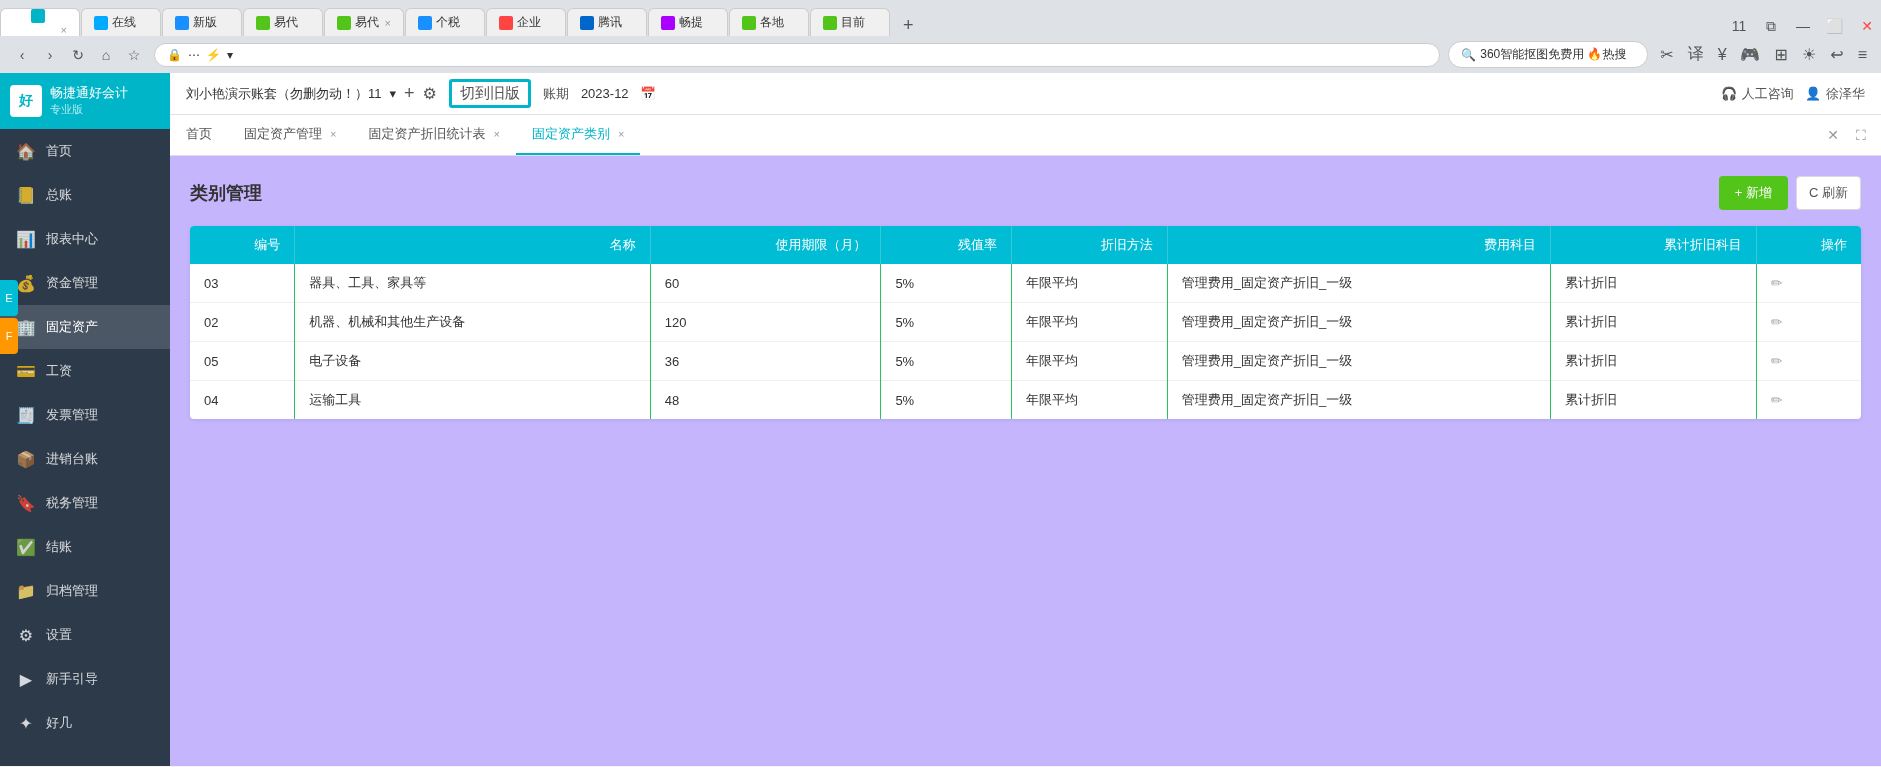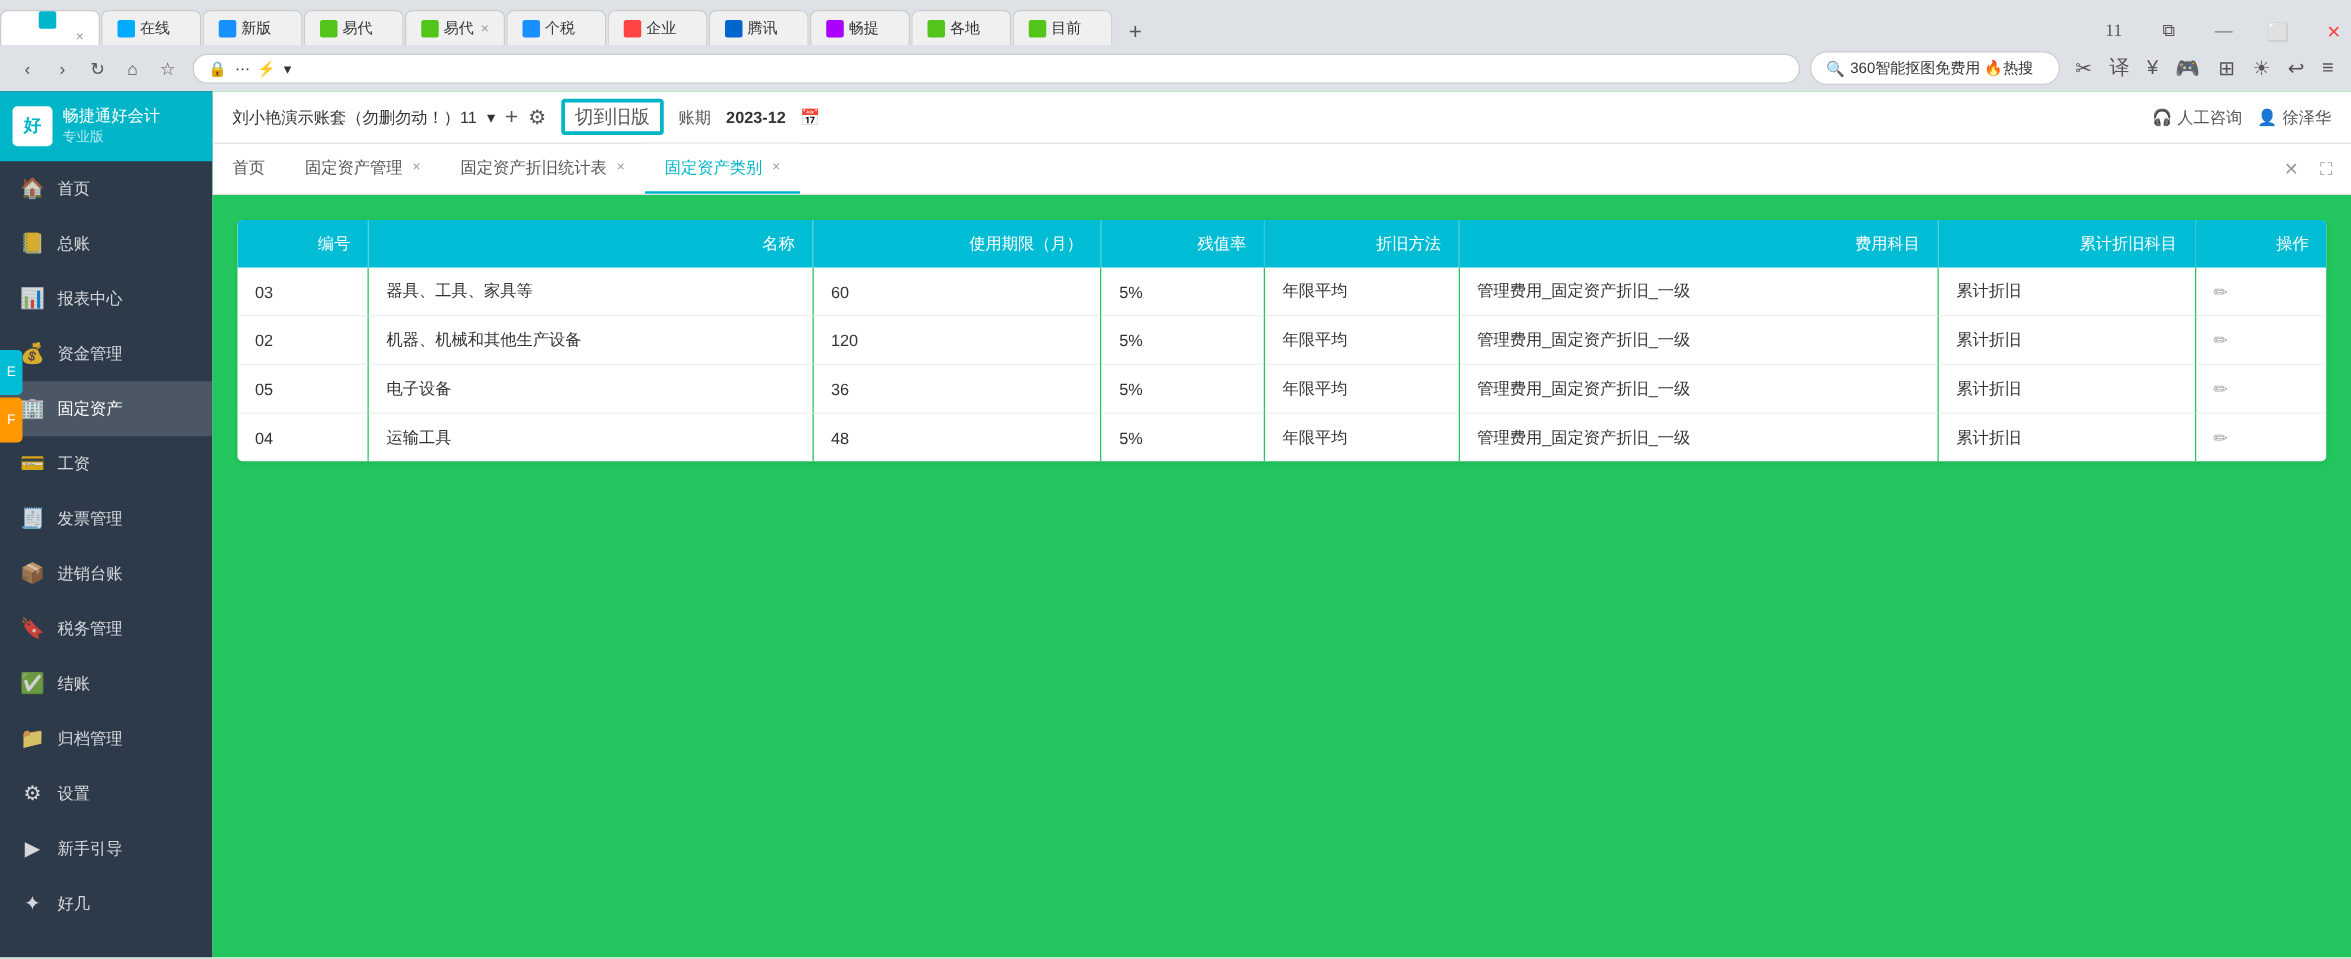--- a/index.html
+++ b/index.html
@@ -27,21 +27,21 @@
     .sidebar { width: 170px; background: #2d3a4a; color: #fff; display: flex; flex-direction: column; flex-shrink: 0; overflow-y: auto; }
     .sidebar-logo { background: #00b5c8; padding: 12px 10px; display: flex; align-items: center; gap: 8px; }
     .sidebar-logo-icon { width: 32px; height: 32px; background: #fff; border-radius: 4px; display: flex; align-items: center; justify-content: center; color: #00b5c8; font-size: 14px; font-weight: bold; }
     .sidebar-logo-text { color: #fff; font-size: 13px; line-height: 1.3; }
     .sidebar-logo-sub { font-size: 11px; color: rgba(255,255,255,0.7); }
     .sidebar-item { display: flex; align-items: center; gap: 10px; padding: 12px 16px; cursor: pointer; color: rgba(255,255,255,0.8); font-size: 13px; transition: background 0.2s; }
     .sidebar-item.active { background: rgba(255,255,255,0.15); color: #fff; }
     .sidebar-item-icon { width: 20px; height: 20px; display: flex; align-items: center; justify-content: center; font-size: 16px; flex-shrink: 0; }
 
     
-    .main-content { flex: 1; display: flex; flex-direction: column; background: #22c55e; overflow: hidden; }
+    .main-content { flex: 1; display: flex; flex-direction: column; background: #c4b5fd; overflow: hidden; }
 
     
     .app-header { background: #fff; border-bottom: 1px solid #e0e0e0; padding: 0 16px; display: flex; align-items: center; height: 42px; gap: 12px; }
     .company-info { display: flex; align-items: center; gap: 8px; font-size: 13px; color: #333; }
     .period-badge { border: 3px solid #6d28d9; border-radius: 3px; padding: 2px 8px; font-size: 15px; color: #555; cursor: pointer; }
     .period-badge.active { background: #fff; border-color: #00b5c8; }
     .header-right { margin-left: auto; display: flex; align-items: center; gap: 12px; font-size: 13px; color: #555; }
     .header-right-btn { display: flex; align-items: center; gap: 4px; cursor: pointer; }
 
     
@@ -63,21 +63,21 @@
     .data-table thead tr { background: #00bcd4; }
     .data-table thead th { color: #fff; padding: 10px 14px; text-align: right; font-weight: normal; font-size: 13px; border-right: 1px solid rgba(255,255,255,0.2); }
     .data-table thead th:last-child { border-right: none; }
     .data-table tbody tr { border-bottom: 1px solid #f0f0f0; }
     .data-table tbody tr:last-child { border-bottom: none; }
     .data-table tbody td { padding: 10px 14px; font-size: 13px; color: #333; border-right: 1px solid #22c55e; }
     .data-table tbody td:last-child { border-right: none; }
     .code-cell { color: #00b5c8; }
     .edit-icon { color: #aaa; cursor: pointer; font-size: 14px; }
 
-    .window-controls { display: flex; gap: 16px; margin-left: auto; align-items: flex-end; font-family: Liberation Serif, serif; }
+    .window-controls { display: flex; gap: 4px; margin-left: auto; align-items: flex-end; }
     .win-btn { width: 28px; height: 20px; display: flex; align-items: center; justify-content: center; cursor: pointer; font-size: 14px; color: #555; }
 
     .tab-actions { display: flex; align-items: center; margin-left: auto; gap: 4px; padding-right: 8px; }
     .tab-action-btn { width: 24px; height: 24px; display: flex; align-items: center; justify-content: center; cursor: pointer; color: #999; font-size: 14px; border-radius: 3px; }
   </style>
 </head>
 <body>
 
 <div class="tab-bar">
   <div class="browser-tab active">
@@ -239,21 +239,21 @@
 
     <div class="app-header">
       <div class="company-info">
         <span>刘小艳演示账套（勿删勿动！）11</span>
         <span>▾</span>
         <button style="background:transparent;border:none;font-size:18px;cursor:pointer;color:#555;">+</button>
         <button style="background:transparent;border:none;font-size:16px;cursor:pointer;color:#555;">⚙</button>
       </div>
       <button class="period-badge active">切到旧版</button>
       <span style="color:#555;">账期</span>
-      <span style="font-weight:bold;color:#333;">2023-12</span>
+      <span style="font-weight:normal;color:#333;">2023-12</span>
       <span style="cursor:pointer;">📅</span>
       <div class="header-right">
         <div class="header-right-btn">
           <span>🎧</span>
           <span>人工咨询</span>
         </div>
         <div class="header-right-btn">
           <span>👤</span>
           <span>徐泽华</span>
         </div>
@@ -276,20 +276,27 @@
         <span>固定资产类别</span>
         <span class="tab-close">×</span>
       </div>
       <div class="tab-actions">
         <div class="tab-action-btn">✕</div>
         <div class="tab-action-btn">⛶</div>
       </div>
     </div>
 
     <div class="page-content">
+      <div class="page-header">
+        <h2 class="page-title">类别管理</h2>
+        <div class="header-actions">
+          <button class="btn-add">+ 新增</button>
+          <button class="btn-refresh">C 刷新</button>
+        </div>
+      </div>
 
       <table class="data-table">
         <thead>
           <tr>
             <th>编号</th>
             <th>名称</th>
             <th>使用期限（月）</th>
             <th>残值率</th>
             <th>折旧方法</th>
             <th>费用科目</th>

